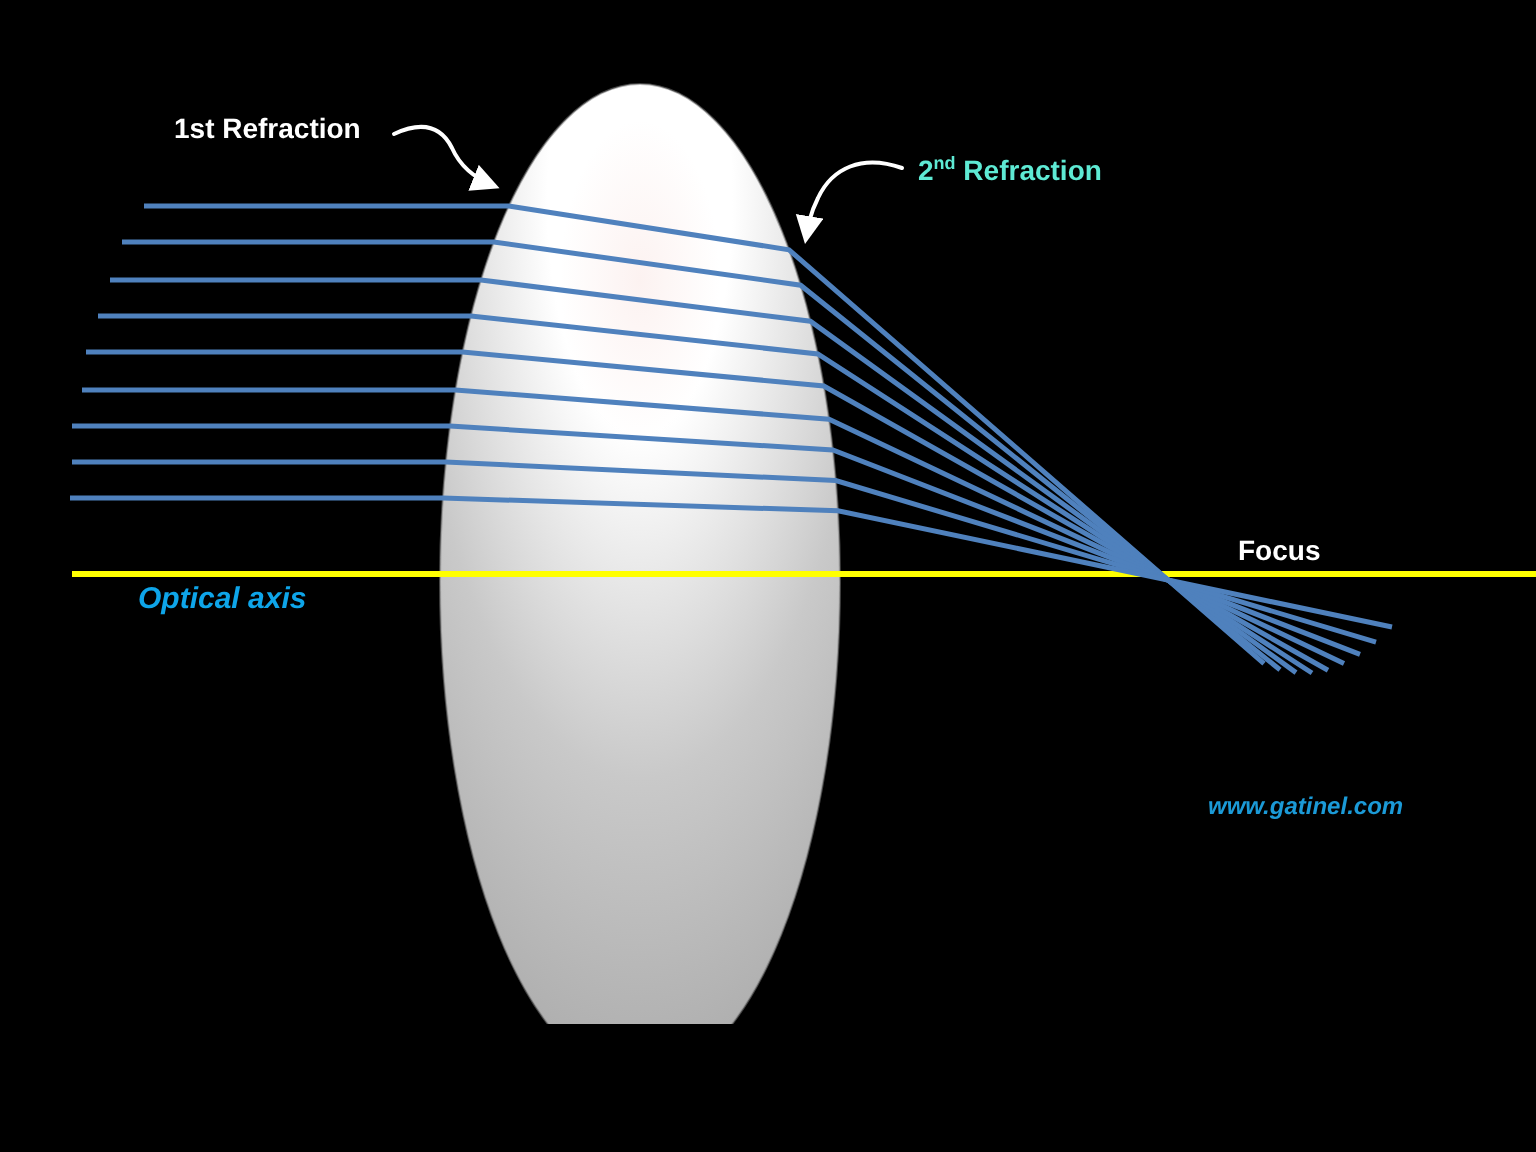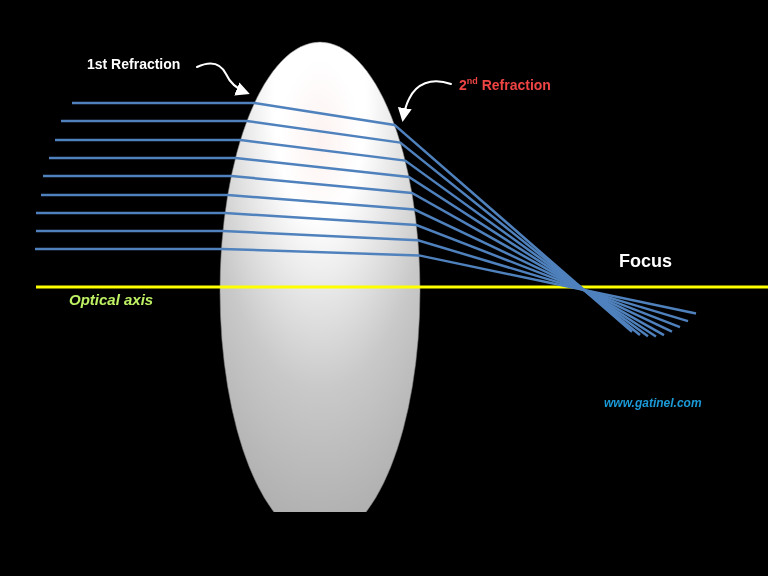--- a/index.html
+++ b/index.html
@@ -5,21 +5,21 @@
   html,body{margin:0;padding:0;background:#000;}
   .stage{
     position:relative;width:768px;height:512px;background:#000;
     overflow:hidden;font-family:"Liberation Sans",sans-serif;margin-left:20px;
   }
   .stage svg{position:absolute;left:0;top:0;}
   .label{position:absolute;color:#fff;font-weight:bold;white-space:nowrap;}
   #lbl-first{left:67px;top:56px;font-size:14px;}
   #lbl-second{left:439px;top:77px;font-size:14px;}
   #lbl-second sup{font-size:9px;vertical-align:super;line-height:0;}
-  #lbl-focus{left:567px;top:251px;font-size:18px;padding-left:32px;}
+  #lbl-focus{left:567px;top:267px;font-size:14px;padding-left:32px;}
   #lbl-axis{left:49px;top:291px;font-size:15px;font-style:italic;}
   #lbl-watermark{left:584px;top:396px;font-size:12px;font-style:italic;font-weight:bold;color:#1B9AD7;}
 </style>
 </head>
 <body>
 
 <div class="stage" style="background: rgb(0, 0, 0);">
 
   <svg id="diagram-svg" width="768" height="576" viewBox="0 0 768 576">
     <defs>
@@ -54,21 +54,21 @@
         <polyline points="16,231 202.9,231 397.9,240.3 668,321.1" fill="none" stroke="#4F81BD" stroke-width="2.5"></polyline>
         <polyline points="15,249 201.4,249 399.0,255.4 676,313.5" fill="none" stroke="#4F81BD" stroke-width="2.5"></polyline>
       </g>
 
     <path id="arrow1" fill="none" stroke-width="2" stroke-linecap="round" marker-end="url(#arrowHead)" d="M 177,67 C 192,60 201,64 206,74 C 210,83 217,89 227,93" stroke="#FFFFFF"></path>
     <path id="arrow2" fill="none" stroke-width="2" stroke-linecap="round" marker-end="url(#arrowHead)" d="M 431,84 C 411,77 396,84 389,99 C 385,107 384,113 383,119" stroke="#FFFFFF"></path>
   </svg>
 
   <div class="label" id="lbl-first" style="color: rgb(255, 255, 255);">1st Refraction</div>
 
-  <div class="label" id="lbl-second" style="color: #ef4444;"><span>2</span><sup>nd</sup><span> Refraction</span></div>
+  <div class="label" id="lbl-second" style="color: #5eead4;"><span>2</span><sup>nd</sup><span> Refraction</span></div>
 
   <div class="label" id="lbl-focus" style="color: rgb(255, 255, 255);">Focus</div>
 
-  <div class="label" id="lbl-axis" style="color: #bef264;">Optical axis</div>
+  <div class="label" id="lbl-axis" style="color: #0ea5e9;">Optical axis</div>
 
   <div class="label" id="lbl-watermark" style="color: rgb(27, 154, 215);">www.gatinel.com</div>
 
 </div>
 
 </body></html>

